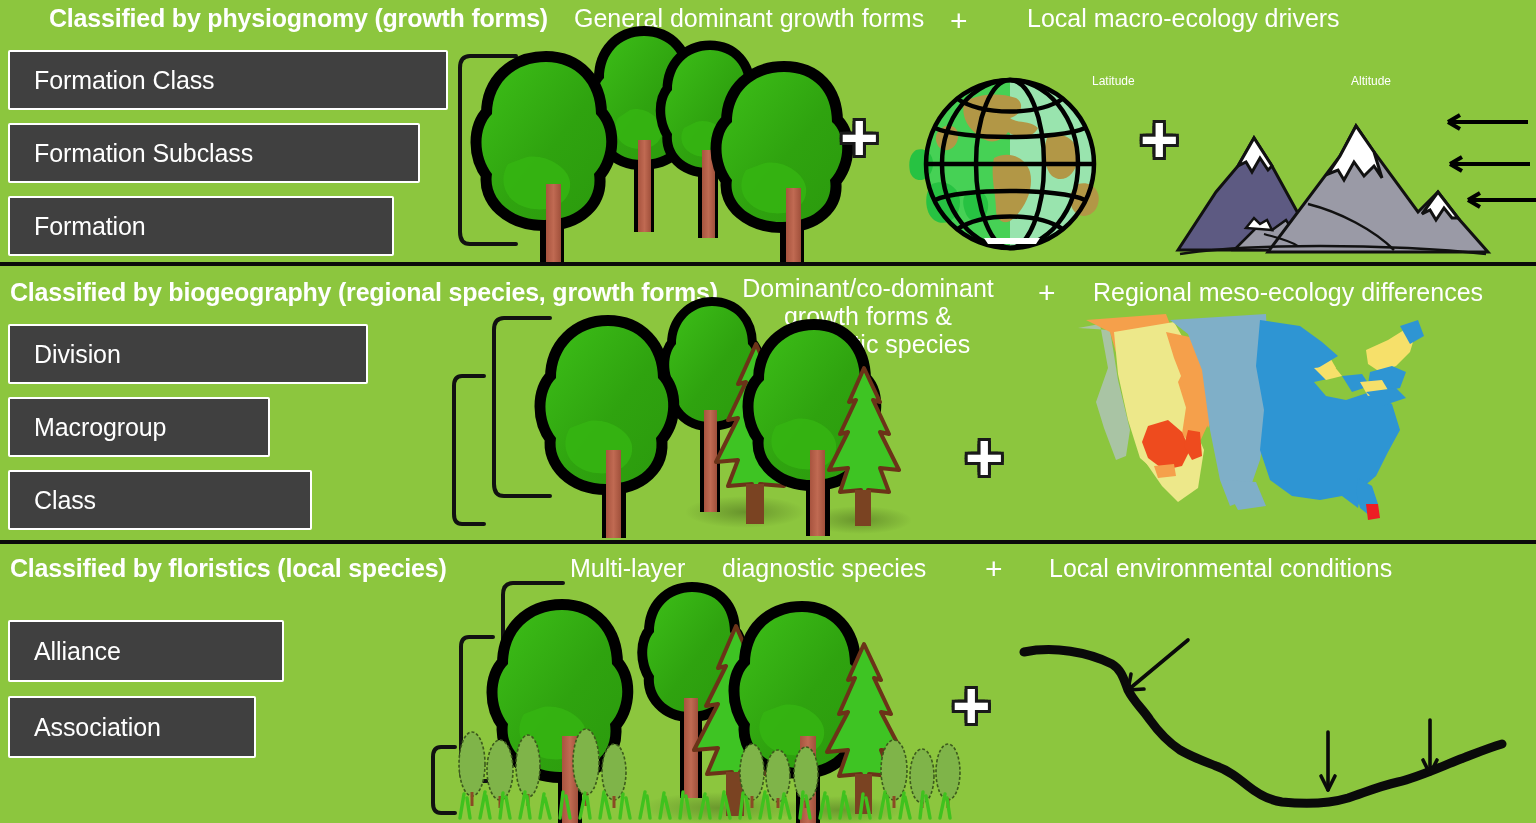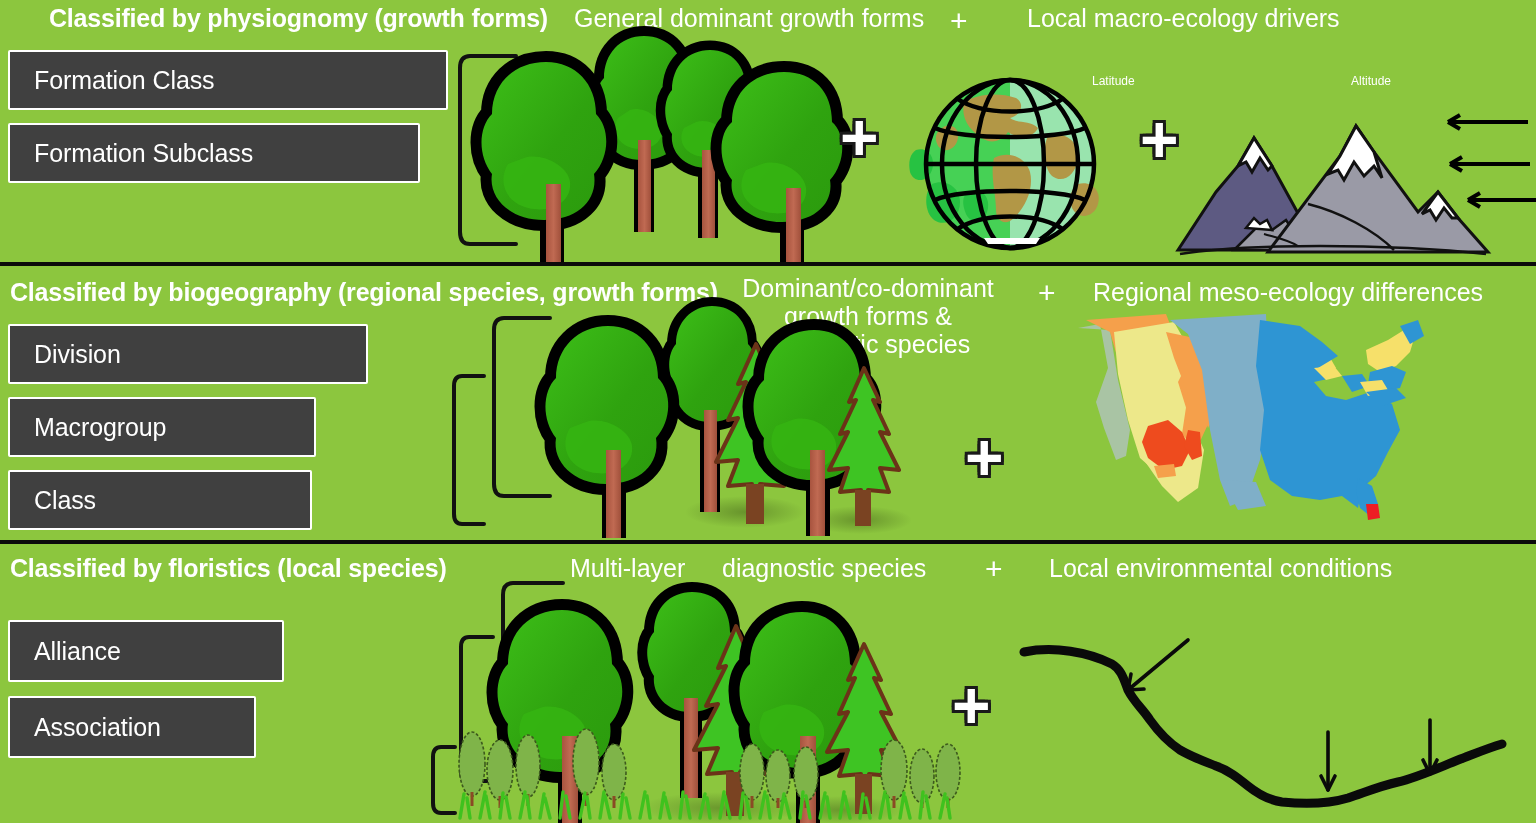--- a/index.html
+++ b/index.html
@@ -78,20 +78,21 @@
 <body>
 
 <div id="root">
 
   <div class="section" style="top:0; height:266px;">
 
     <div class="sec-title" style="left:10px; top:4px;margin-left:39px;">Classified by physiognomy  (growth forms)</div>
 
     <div class="level-box" style="left:8px; top:50px; width:440px; height:60px;">Formation Class</div>
     <div class="level-box" style="left:8px; top:123px; width:412px; height:60px;">Formation Subclass</div>
+    <div class="level-box" style="left:8px; top:196px; width:386px; height:60px;">Formation</div>
 
     <svg class="art" style="left:450px; top:50px;" width="70" height="200" viewBox="0 0 70 200">
       <path d="M66 6 L20 6 Q10 6 10 18 L10 182 Q10 194 20 194 L66 194" fill="none" stroke="#111" stroke-width="4" stroke-linecap="round"></path>
     </svg>
 
     <div class="col-title" style="left:530px; top:4px;margin-left:44px;">General dominant growth forms</div>
 
     <svg class="art" style="left:470px; top:40px;" width="390" height="228" viewBox="0 0 390 228">
       <defs>
         <linearGradient id="cg1" x1="0" y1="0" x2="1" y2="1">
@@ -205,21 +206,21 @@
     </svg>
 
     <div class="divider" style="top:262px;"></div>
   </div>
 
   <div class="section" style="top:266px; height:278px;">
 
     <div class="sec-title" style="left:10px; top:12px;">Classified by biogeography  (regional species, growth forms)</div>
 
     <div class="level-box" style="left:8px; top:58px; width:360px; height:60px;text-align:right;">Division</div>
-    <div class="level-box" style="left:8px; top:131px; width:308px; height:60px;">Macrogroup</div>
+    <div class="level-box" style="left:8px; top:131px; width:262px; height:60px;">Macrogroup</div>
     <div class="level-box" style="left:8px; top:204px; width:304px; height:60px;">Class</div>
 
     <svg class="art" style="left:448px; top:40px;" width="120" height="230" viewBox="0 0 120 230">
       <path d="M102 12 L56 12 Q46 12 46 24 L46 178 Q46 190 56 190 L102 190" fill="none" stroke="#111" stroke-width="4" stroke-linecap="round"></path>
       <path d="M36 70 L14 70 Q6 70 6 80 L6 208 Q6 218 14 218 L36 218" fill="none" stroke="#111" stroke-width="4" stroke-linecap="round"></path>
     </svg>
 
     <div class="col-title multi" style="left:728px; top:8px; width:280px;">Dominant/co-dominant growth forms &amp; diagnostic species</div>
 
     <svg class="art" style="left:520px; top:28px;" width="400" height="250" viewBox="0 0 400 250">

